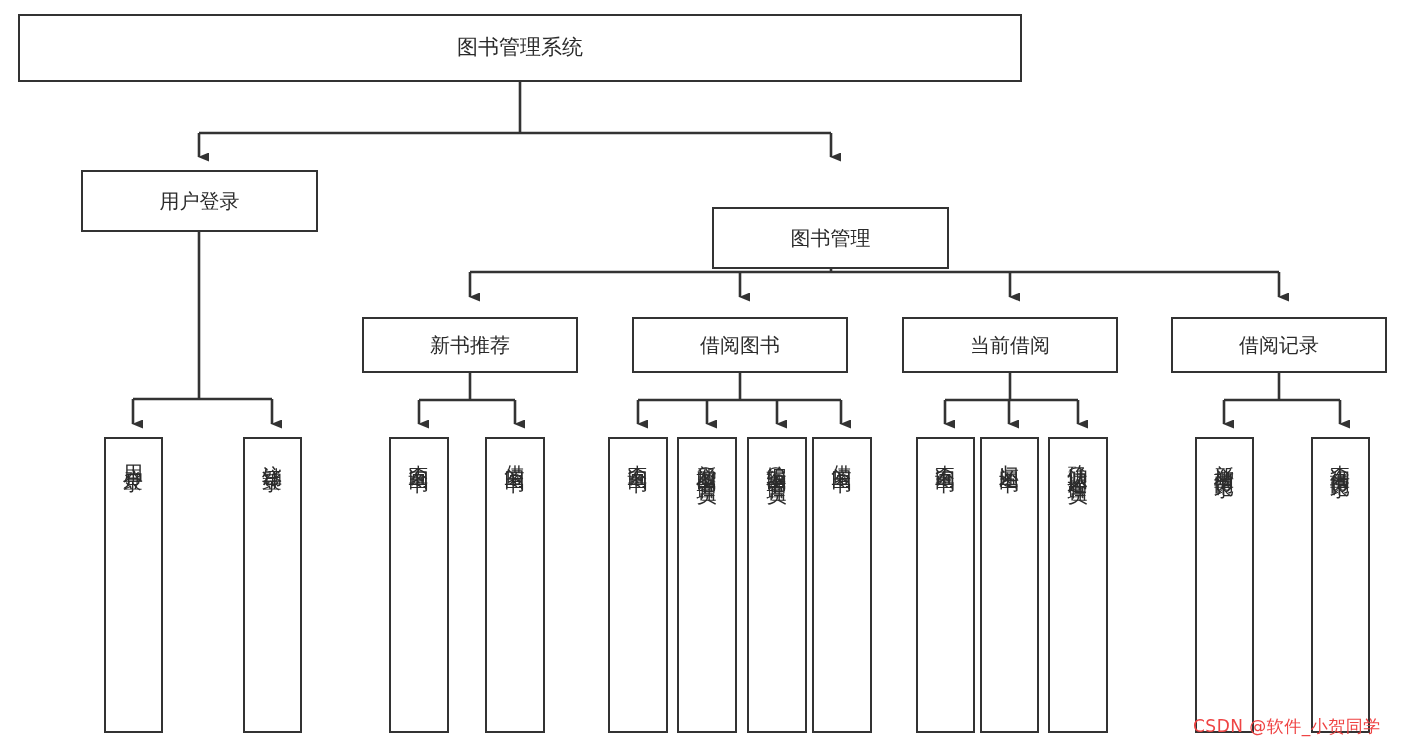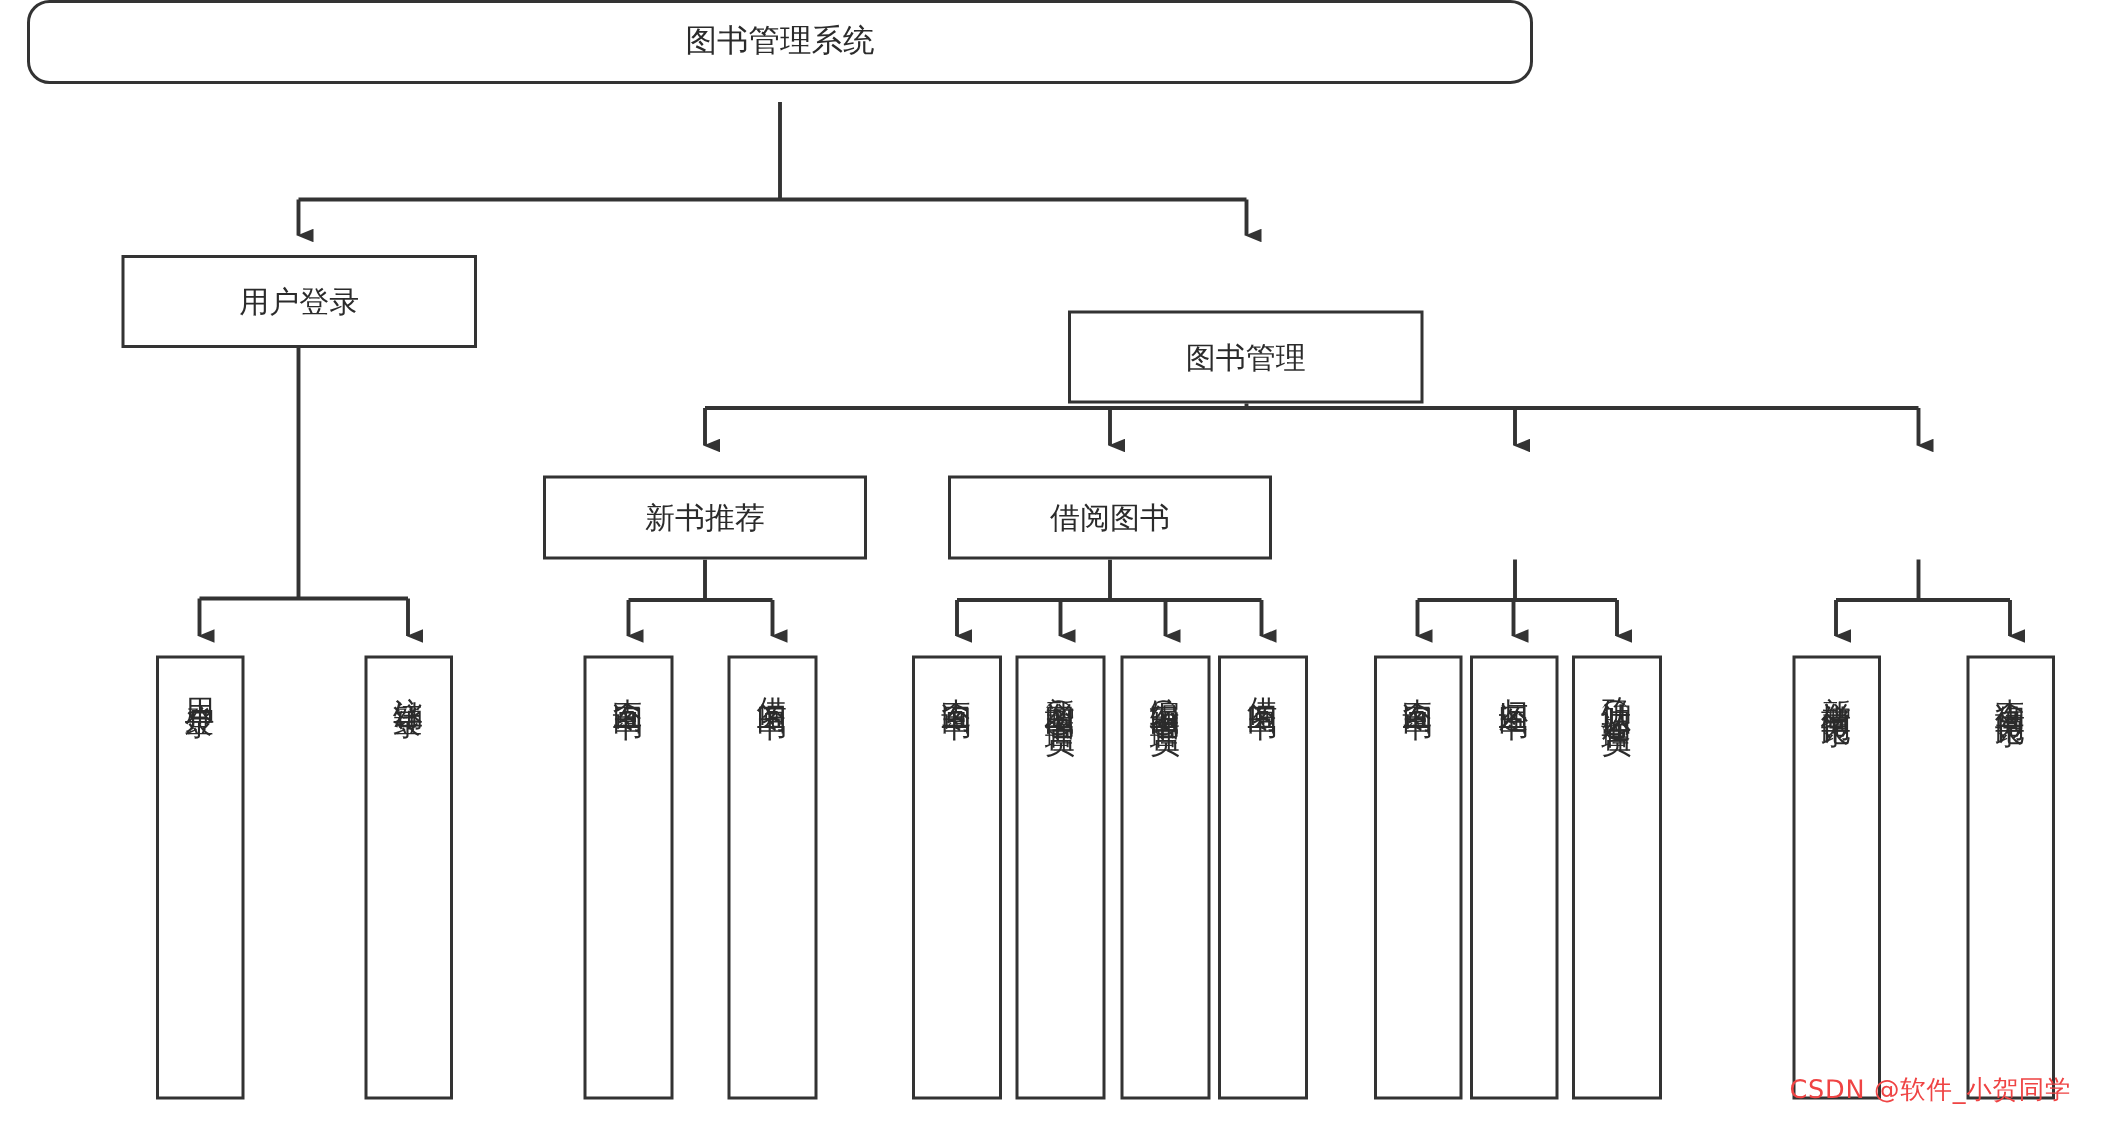--- a/index.html
+++ b/index.html
@@ -120,37 +120,43 @@
       <path d="M1009,400 L1009,424" marker-end="url(#arrowhead)"></path>
       <path d="M1078,400 L1078,424" marker-end="url(#arrowhead)"></path>
 
       <path d="M1279,373 L1279,400"></path>
       <path d="M1224,400 L1340,400"></path>
       <path d="M1224,400 L1224,424" marker-end="url(#arrowhead)"></path>
       <path d="M1340,400 L1340,424" marker-end="url(#arrowhead)"></path>
     </g>
   </svg>
 
-  <div class="node-box node-root" style="left:18px; top:0; width:1004px; height:56px;border-radius:15px;">
+  <div class="node-box node-root" style="left:18px; top:14px; width:1004px; height:68px;">
     <span class="node-label">图书管理系统</span>
   </div>
 
   <div class="node-box node-mid" style="left:81px; top:170px; width:237px; height:62px;">
     <span class="node-label">用户登录</span>
   </div>
   <div class="node-box node-mid" style="left:712px; top:170px; width:237px; height:62px;margin-top:37px;">
     <span class="node-label">图书管理</span>
   </div>
 
   <div class="node-box node-sub" style="left:362px; top:317px; width:216px; height:56px;">
     <span class="node-label">新书推荐</span>
   </div>
   <div class="node-box node-sub" style="left:632px; top:317px; width:216px; height:56px;">
     <span class="node-label">借阅图书</span>
   </div>
+  <div class="node-box node-sub" style="left:902px; top:317px; width:216px; height:56px;">
+    <span class="node-label">当前借阅</span>
+  </div>
+  <div class="node-box node-sub" style="left:1171px; top:317px; width:216px; height:56px;">
+    <span class="node-label">借阅记录</span>
+  </div>
 
   <div class="node-box node-leaf" style="left:104px; top:437px; width:59px; height:296px;">
     <span class="node-label">用户登录</span>
   </div>
   <div class="node-box node-leaf" style="left:243px; top:437px; width:59px; height:296px;">
     <span class="node-label">注销登录</span>
   </div>
 
   <div class="node-box node-leaf" style="left:389px; top:437px; width:60px; height:296px;">
     <span class="node-label">查询图书</span>

